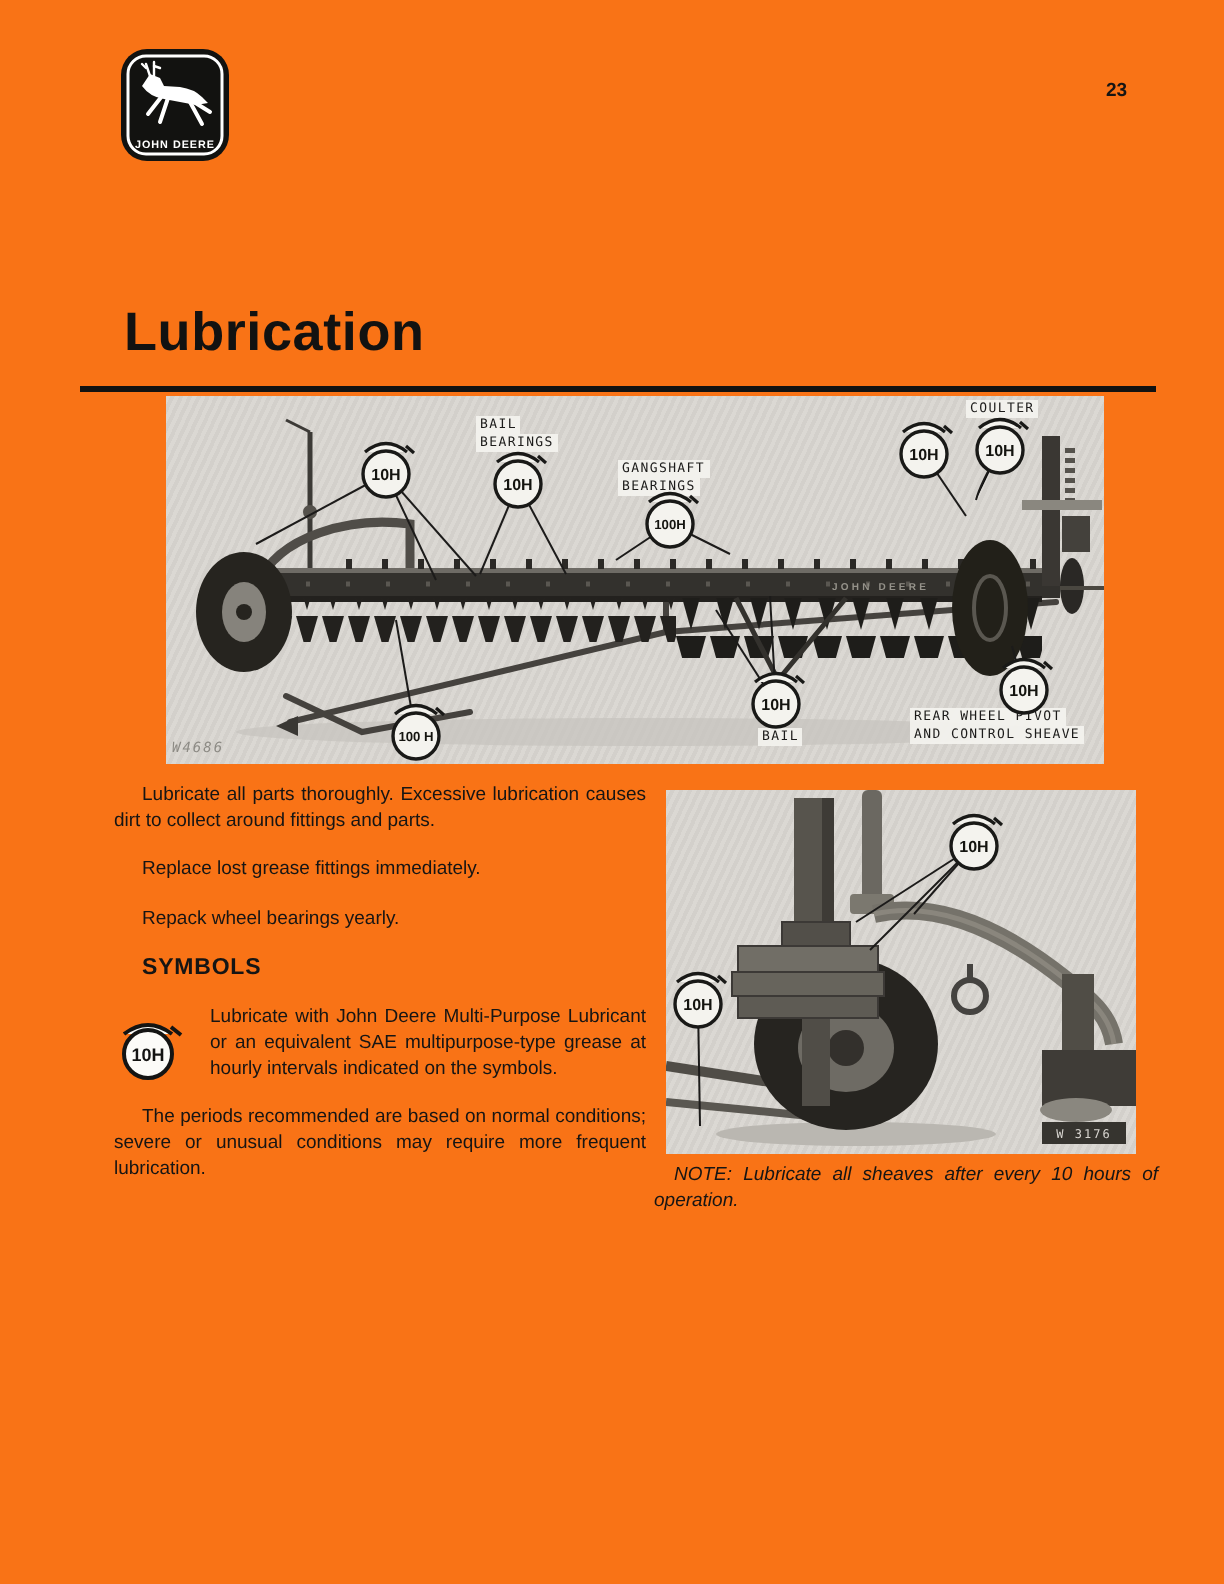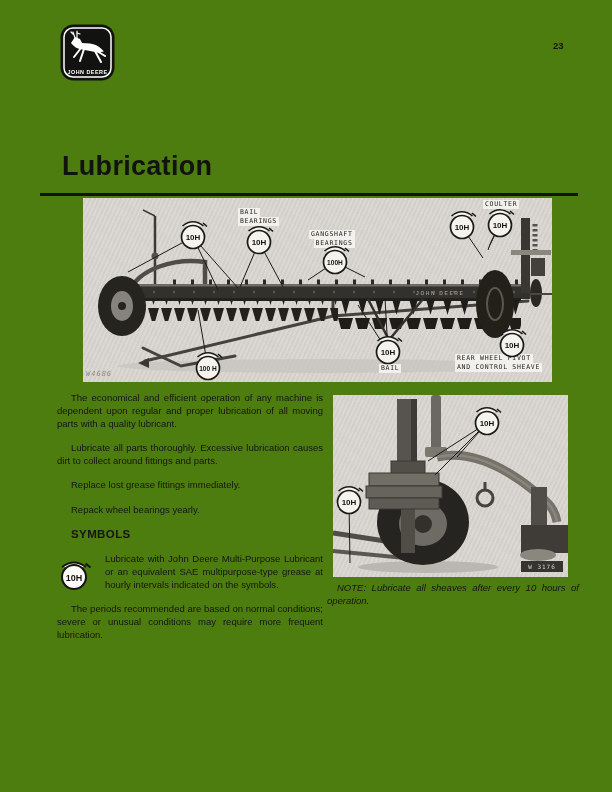--- a/index.html
+++ b/index.html
@@ -1,16 +1,16 @@
 <!DOCTYPE html>
 <html><head>
 <meta charset="utf-8">
 <style>
   html,body{margin:0;padding:0;background:#fff;}
-  .page{position:relative;width:612px;height:792px;background:#4d7c0f;
+  .page{position:relative;width:612px;height:792px;background:#f97316;
         font-family:"Liberation Sans",sans-serif;color:#161514;overflow:hidden;}
 
   
   .logo{position:absolute;left:60px;top:24px;width:55px;height:57px;}
   .pagenum{position:absolute;top:40px;left:553px;font-size:9.5px;font-weight:bold;}
 
   
   .title-wrap{position:absolute;left:40px;top:151px;width:538px;
               border-bottom:3px solid #121211;padding-bottom:12px;}
   .title-wrap h1{margin:0;padding-left:22px;font-size:27px;line-height:30px;
@@ -144,21 +144,21 @@
           <path d="M305,154 L302,100"></path>
         <path d="M429,147 L423,125"></path>
         <path d="M125,170 L115,112"></path>
       </g>
     </svg>
 
     <div class="co" style="left:155px;top:10px;">
       <span>BAIL</span><br>
       <span>BEARINGS</span>
     </div>
-    <div class="co" style="left:226px;top:32px;text-align:right;">
+    <div class="co" style="left:226px;top:32px;">
       <span>GANGSHAFT</span><br>
       <span>BEARINGS</span>
     </div>
     <div class="co" style="left:400px;top:2px;">
       <span>COULTER</span>
     </div>
     <div class="co" style="left:372px;top:156px;">
       <span>REAR WHEEL PIVOT</span><br>
       <span>AND CONTROL SHEAVE</span>
     </div>
@@ -211,21 +211,20 @@
     </svg>
     <svg class="badge" viewBox="0 0 30 34" style="left:110px;top:149px;">
       <path d="M4.5,10 Q15,1.5 25.5,10" fill="#f4f3ee" stroke="#191917" stroke-width="1.6"></path>
       <path d="M25,7 l4,3.5" stroke="#191917" stroke-width="1.6" fill="none"></path>
       <circle cx="15" cy="21" r="11.5" fill="#f4f3ee" stroke="#191917" stroke-width="1.7"></circle>
       <text x="15" y="23.5" text-anchor="middle" font-size="6.6">100 H</text>
     </svg>
   </div>
 
   <div class="col-left">
-    <p>The economical and efficient operation of any machine is dependent upon regular and proper lubrication of all moving parts with a quality lubricant.</p>
     <p>Lubricate all parts thoroughly. Excessive lubrication causes dirt to collect around fittings and parts.</p>
     <p class="single">Replace lost grease fittings immediately.</p>
     <p class="single">Repack wheel bearings yearly.</p>
     <p class="sym-head">SYMBOLS</p>
     <div class="sym-row">
       <svg class="sym-icon" viewBox="0 0 36 34">
         <path d="M5,11 Q17,2 29,11" fill="#fcfbf8" stroke="#141413" stroke-width="2"></path>
         <path d="M28.5,7.5 l5,4" stroke="#141413" stroke-width="2" fill="none"></path>
         <circle cx="17" cy="21" r="12" fill="#fcfbf8" stroke="#141413" stroke-width="2"></circle>
         <text x="17" y="24.5" text-anchor="middle" font-size="9" font-weight="bold" fill="#141413" font-family="Liberation Sans,sans-serif">10H</text>

